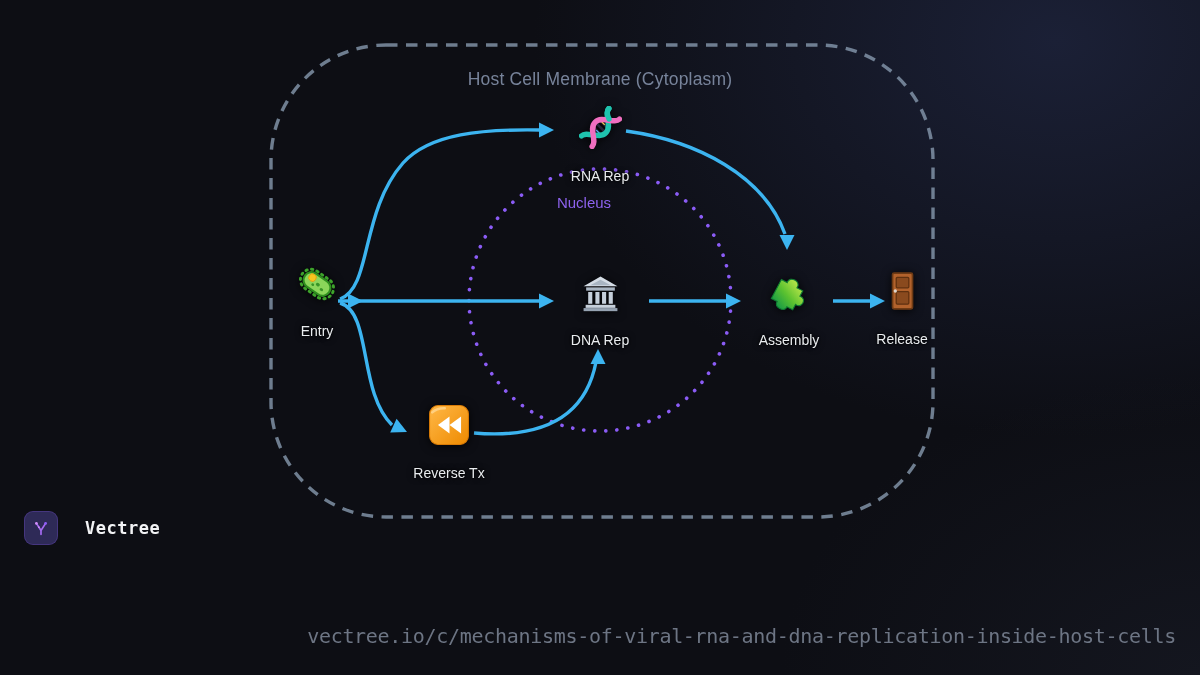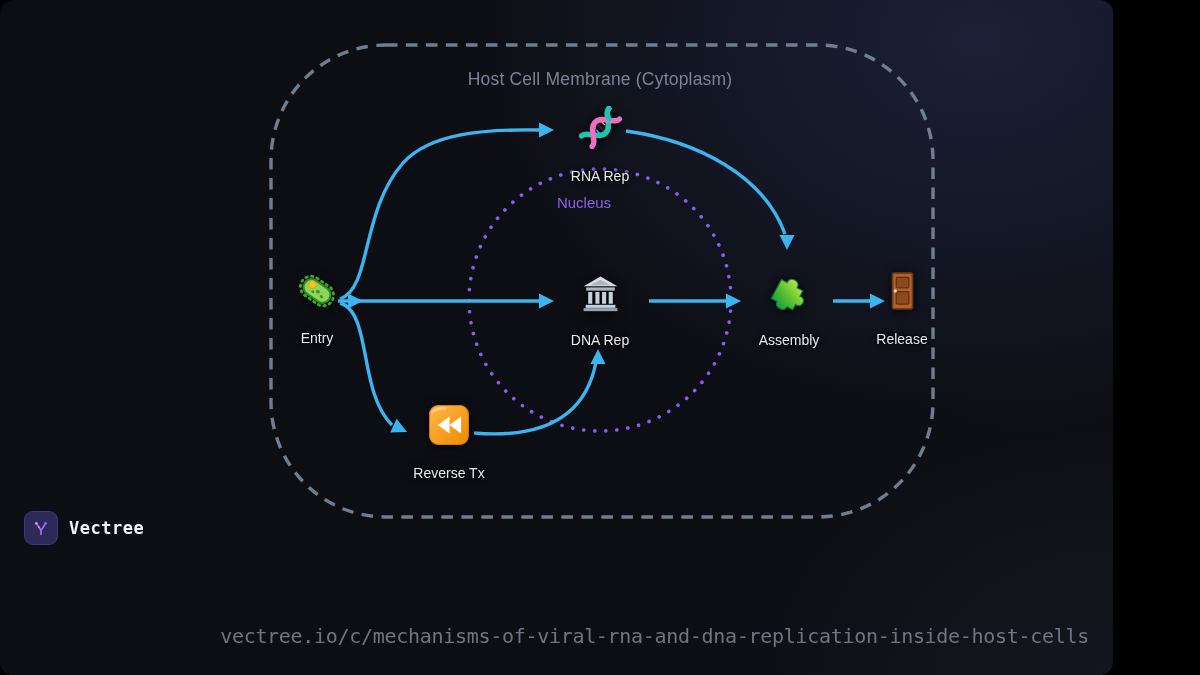--- a/index.html
+++ b/index.html
@@ -8,41 +8,40 @@
     --arrow:#3cb4f0;
     --membrane:#8496ab;
     --nucleus:#8b5cf6;
     --node-label:#e9ecef;
     --host-label:#77839a;
     --title:#f4f5f7;
     --url:#6d7584;
   }
   html,body{margin:0;padding:0;background:#000;}
   .stage{
-    position:relative;width:1113px;height:675px;overflow:hidden;
+    position:relative;width:1200px;height:675px;overflow:hidden;
     background:
       radial-gradient(950px 720px at 88% 6%, var(--bg-glow) 0%, rgba(27,32,54,0) 55%),
       radial-gradient(700px 500px at 100% 100%, #14161f 0%, rgba(20,22,31,0) 60%),
       var(--bg-base);
     font-family:"Liberation Sans","DejaVu Sans",sans-serif;
-    border-radius:13px;
   }
   .diagram-svg{position:absolute;left:0;top:0;}
   .membrane-border{stroke:var(--membrane);opacity:.82;}
   .nucleus-border{stroke:var(--nucleus);}
   .edge{stroke:var(--arrow);stroke-width:3.4;fill:none;}
   .edge-head{fill:var(--arrow);stroke:none;}
   .region-label{position:absolute;transform:translateX(-50%);white-space:nowrap;}
   .host-label{left:600px;top:69px;font-size:17.5px;color:var(--host-label);letter-spacing:.2px;}
   .nucleus-label{left:584px;top:194px;font-size:15px;color:#8d62ee;}
   .node{position:absolute;transform:translateX(-50%);display:flex;flex-direction:column;align-items:center;width:130px;}
   .node .icon{line-height:0;filter:drop-shadow(0 1px 5px rgba(0,0,0,.85));}
   .node .nlabel{margin-top:19px;font-size:14px;color:var(--node-label);text-shadow:0 0 6px #000,0 0 2px #000;white-space:nowrap;}
   
-  .brand-row{position:absolute;left:24px;top:511px;display:flex;align-items:center;gap:11px;}
+  .brand-row{position:absolute;left:24px;top:511px;display:flex;align-items:center;gap:27px;}
   .brand-logo{width:34px;height:34px;border-radius:9px;background:#2e2a57;display:flex;align-items:center;justify-content:center;box-shadow:0 0 0 1px rgba(139,92,246,.25) inset;}
   .brand-name{font-family:"DejaVu Sans Mono","Liberation Mono",monospace;font-weight:bold;font-size:17px;color:#f2f3f5;letter-spacing:.5px;}
   .poster-title{position:absolute;left:23px;top:549px;font-family:"DejaVu Sans Mono","Liberation Mono",monospace;font-weight:bold;font-size:34px;line-height:32px;color:var(--title);letter-spacing:-.5px;white-space:pre;}
   .footer-url{position:absolute;right:24px;top:624px;font-family:"DejaVu Sans Mono","Liberation Mono",monospace;font-size:20px;color:var(--url);letter-spacing:-.3px;white-space:nowrap;}
 </style>
 </head>
 <body>
 
 <div class="stage">
 
@@ -79,21 +78,21 @@
     </g>
     <g>
       <path class="edge" d="M 833 301 L 872 301"></path>
       <polygon class="edge-head" points="885,301 870,293.5 870,308.5"></polygon>
     </g>
   </svg>
 
   <div class="region-label host-label">Host Cell Membrane (Cytoplasm)</div>
   <div class="region-label nucleus-label">Nucleus</div>
 
-  <div class="node" style="left:317px;top:271px">
+  <div class="node" style="left:317px;top:264px">
     <span class="icon">
       <svg width="40" height="40" viewBox="0 0 38 38">
         <g transform="rotate(35 19 19)">
           <rect x="2" y="9" width="34" height="20" rx="10" fill="none" stroke="#3da32b" stroke-width="2.8" stroke-dasharray="1.3 4" stroke-linecap="round"></rect>
           <rect x="5" y="11.5" width="28" height="15" rx="7.5" fill="#8bd65a" stroke="#2f8f1f" stroke-width="2"></rect>
           <circle cx="12" cy="16.5" r="3.6" fill="#f7c51e" stroke="#dd9f12" stroke-width="0.8"></circle>
           <ellipse cx="20" cy="19" rx="2" ry="1.6" fill="#3a9427"></ellipse>
           <ellipse cx="25.5" cy="21" rx="1.7" ry="1.4" fill="#3a9427"></ellipse>
           <ellipse cx="16" cy="21.8" rx="1.4" ry="1.2" fill="#3a9427"></ellipse>
         </g>

